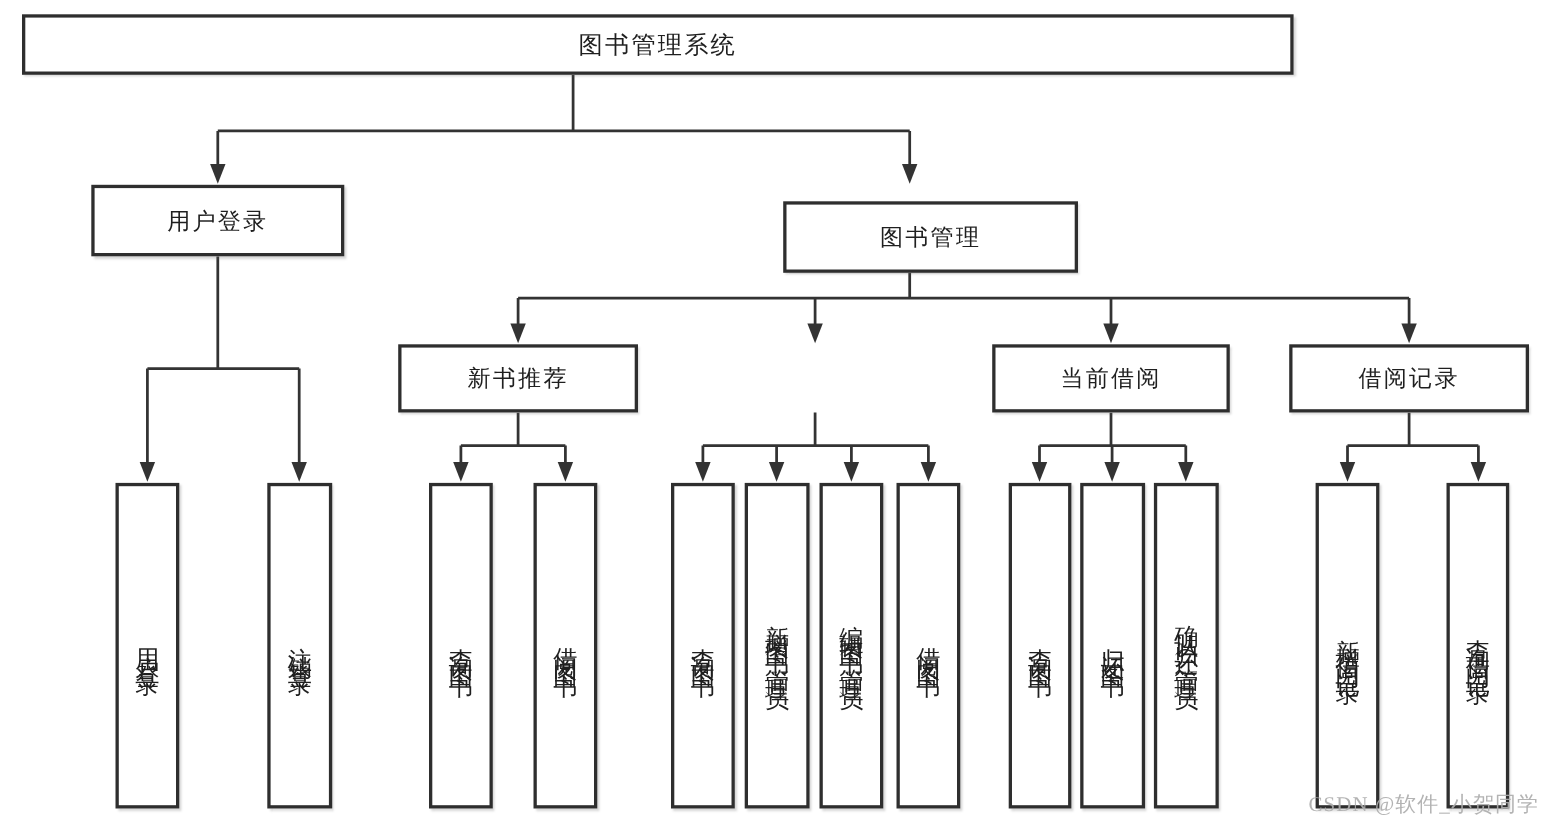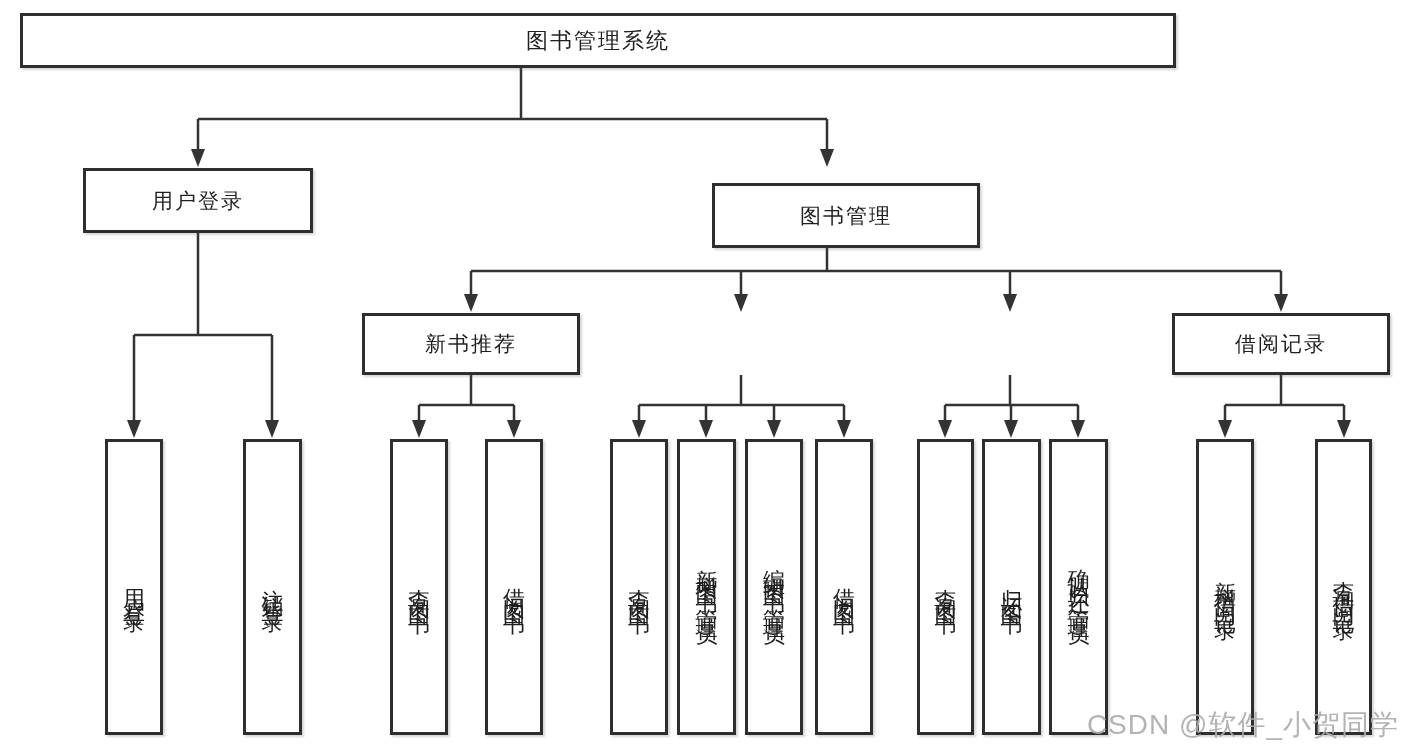--- a/index.html
+++ b/index.html
@@ -45,25 +45,26 @@
     text-orientation: mixed;
     font-size: 22px;
     letter-spacing: 8px;
     line-height: 1;
     white-space: nowrap;
   }
   .watermark {
     position: absolute;
     right: 6px;
     bottom: 3px;
-    font-size: 28px;
+    font-size: 19px;
     color: rgba(173,173,173,0.92);
     letter-spacing: 1px;
     z-index: 3;
     white-space: nowrap;
+    font-family: Liberation Serif, serif;
   }
 </style>
 </head>
 <body>
 
 <div class="canvas">
 
   <svg class="connectors" viewBox="0 0 1405 747" xmlns="http://www.w3.org/2000/svg">
     <g stroke="#333333" stroke-width="2.5" fill="none">
 
@@ -111,20 +112,23 @@
   <div class="box" style="left:83px; top:168px; width:230px; height:65px;">
     <span class="hlabel">用户登录</span>
   </div>
   <div class="box" style="left:712px; top:168px; width:268px; height:65px;margin-top:15px;">
     <span class="hlabel">图书管理</span>
   </div>
 
   <div class="box" style="left:362px; top:313px; width:218px; height:62px;text-align:right;">
     <span class="hlabel">新书推荐</span>
   </div>
+  <div class="box" style="left:902px; top:313px; width:216px; height:62px;">
+    <span class="hlabel">当前借阅</span>
+  </div>
   <div class="box" style="left:1172px; top:313px; width:218px; height:62px;">
     <span class="hlabel">借阅记录</span>
   </div>
 
   <div class="box" style="left:105px; top:439px; width:58px; height:296px;">
     <span class="vtext">用户登录</span>
   </div>
   <div class="box" style="left:243px; top:439px; width:59px; height:296px;">
     <span class="vtext">注销登录</span>
   </div>

